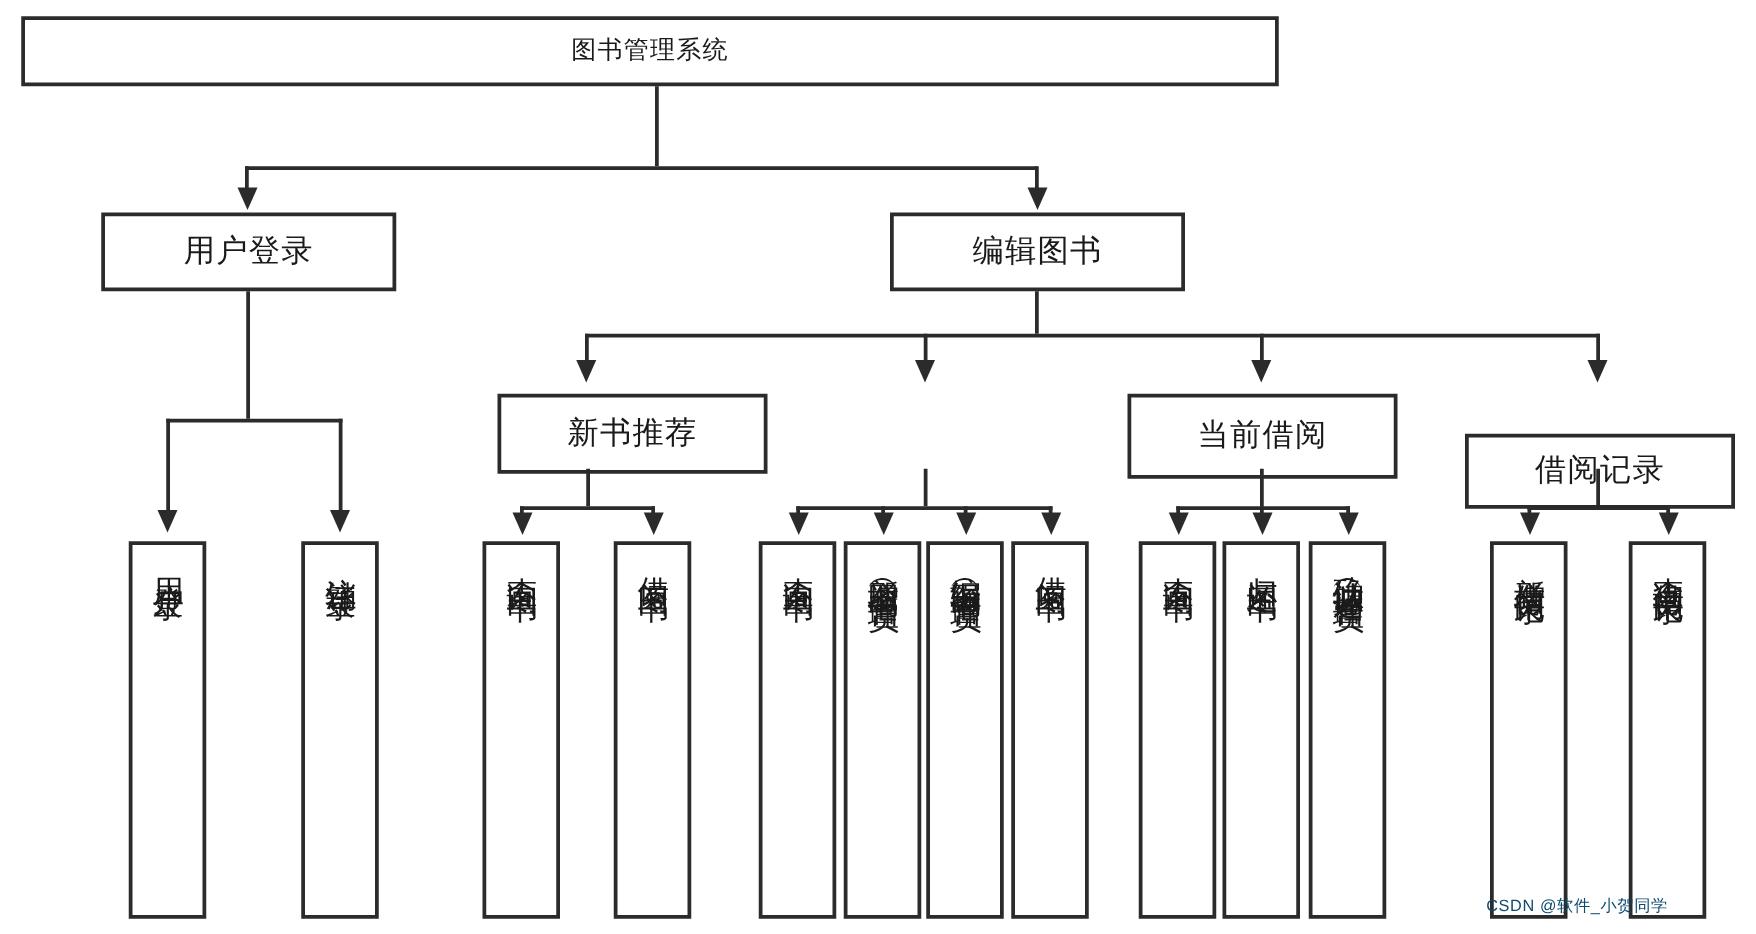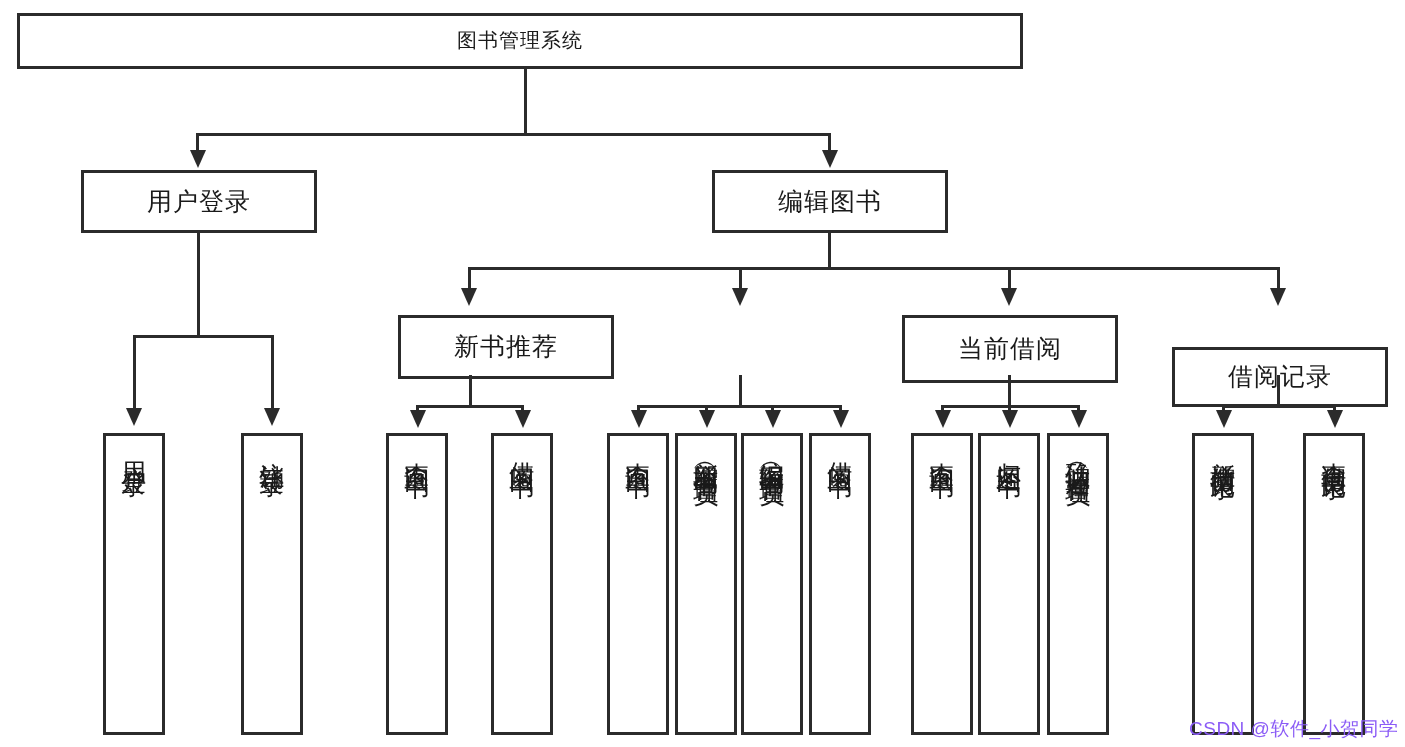--- a/index.html
+++ b/index.html
@@ -68,22 +68,22 @@
   .arrow {
     position: absolute;
     width: 0;
     height: 0;
     border-left: 8px solid transparent;
     border-right: 8px solid transparent;
     border-top: 18px solid #2b2b2b;
   }
   .watermark {
     position: absolute;
-    color: #8b5cf6;
-    font-size: 19px;
+    color: #0c4a6e;
+    font-size: 13px;
     white-space: nowrap;
     letter-spacing: 0.5px;
   }
 </style>
 </head>
 <body>
 
 <div id="canvas">
 
   <div class="node h root" style="left:17px; top:13px; width:1006px; height:56px;">

